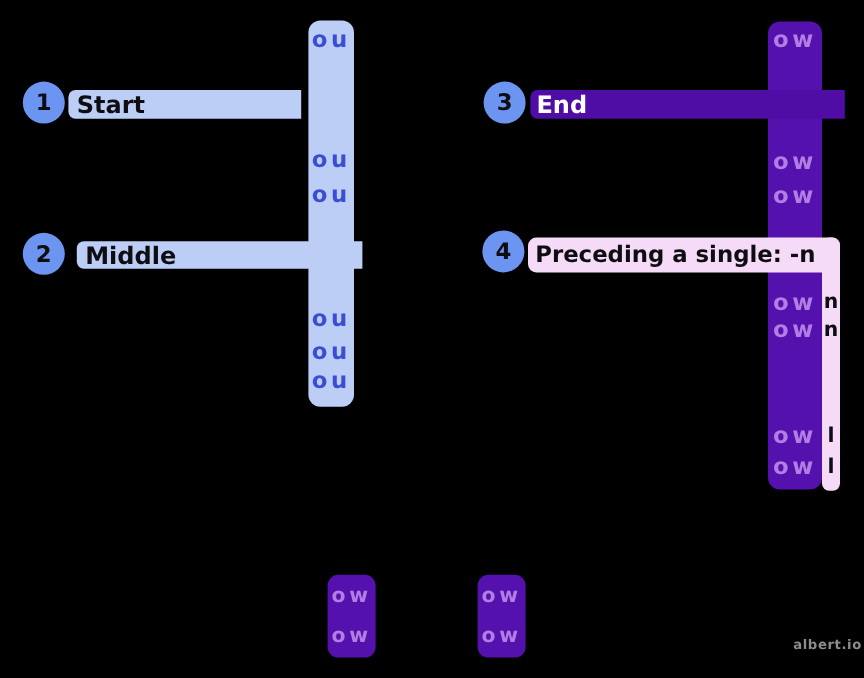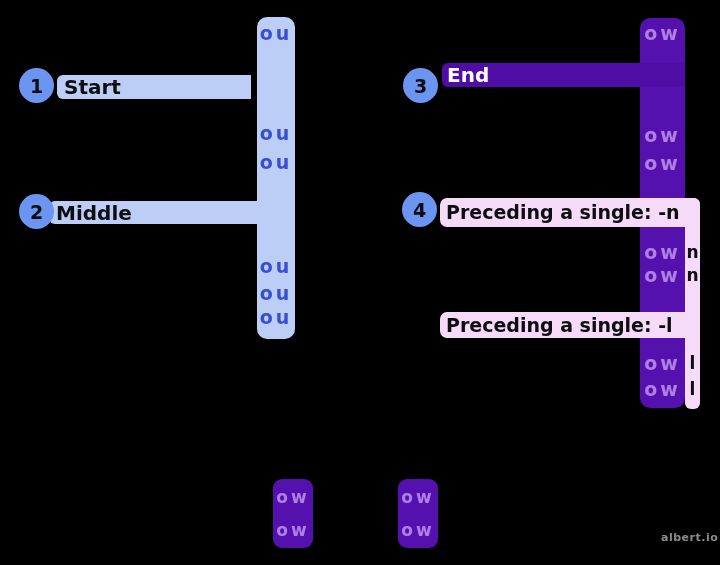--- a/index.html
+++ b/index.html
@@ -20,22 +20,22 @@
     font-family:"DejaVu Sans", sans-serif;overflow:hidden;
   }
   
   .col{position:absolute;z-index:1;}
   .ou-col{left:257px;top:17px;width:38px;height:322px;background:var(--lightblue);border-radius:10px;}
   .ow-col{left:640px;top:18px;width:45px;height:390px;background:var(--purple);border-radius:10px;}
   .pink-strip{position:absolute;left:685px;top:198px;width:15px;height:211px;background:var(--pink);border-radius:6px;z-index:0;}
   
   .bar{position:absolute;display:flex;align-items:center;z-index:2;box-sizing:border-box;}
   .start-bar{left:57px;top:75px;width:194px;height:24px;background:var(--lightblue);border-radius:6px 0 0 6px;}
-  .middle-bar{left:49px;top:201px;width:238px;height:23px;background:var(--lightblue);border-radius:6px 0 0 6px;}
-  .end-bar{left:442px;top:63px;width:243px;height:24px;background:var(--purpledark);border-radius:6px 0 0 6px;}
+  .middle-bar{left:64px;top:201px;width:238px;height:23px;background:var(--lightblue);border-radius:6px 0 0 6px;}
+  .end-bar{left:442px;top:75px;width:262px;height:24px;background:var(--purpledark);border-radius:6px 0 0 6px;}
   .pink-bar-n{left:440px;top:198px;width:260px;height:29px;background:var(--pink);border-radius:7px;}
   .pink-bar-l{left:440px;top:312px;width:260px;height:26px;background:var(--pink);border-radius:7px;}
   .bar-label{font-weight:800;font-size:20px;color:var(--ink);padding-left:7px;white-space:nowrap;line-height:1;}
   .bar-label.light{color:#ffffff;padding-left:5px;}
   .bar-label.pinklbl{font-size:19px;padding-left:6px;}
   
   .badge{
     position:absolute;width:35px;height:35px;border-radius:50%;background:var(--badge);
     display:flex;align-items:center;justify-content:center;
     font-weight:800;font-size:19px;color:var(--ink);z-index:3;
@@ -93,23 +93,20 @@
   </div>
   <div class="bar middle-bar">
     <span class="bar-label">Middle</span>
   </div>
   <div class="bar end-bar">
     <span class="bar-label light">End</span>
   </div>
   <div class="bar pink-bar-n">
     <span class="bar-label pinklbl">Preceding a single: -n</span>
   </div>
-  <div class="bar pink-bar-l">
-    <span class="bar-label pinklbl">Preceding a single: -l</span>
-  </div>
 
   <div class="badge b1">
     <span>1</span>
   </div>
   <div class="badge b2">
     <span>2</span>
   </div>
   <div class="badge b3">
     <span>3</span>
   </div>

